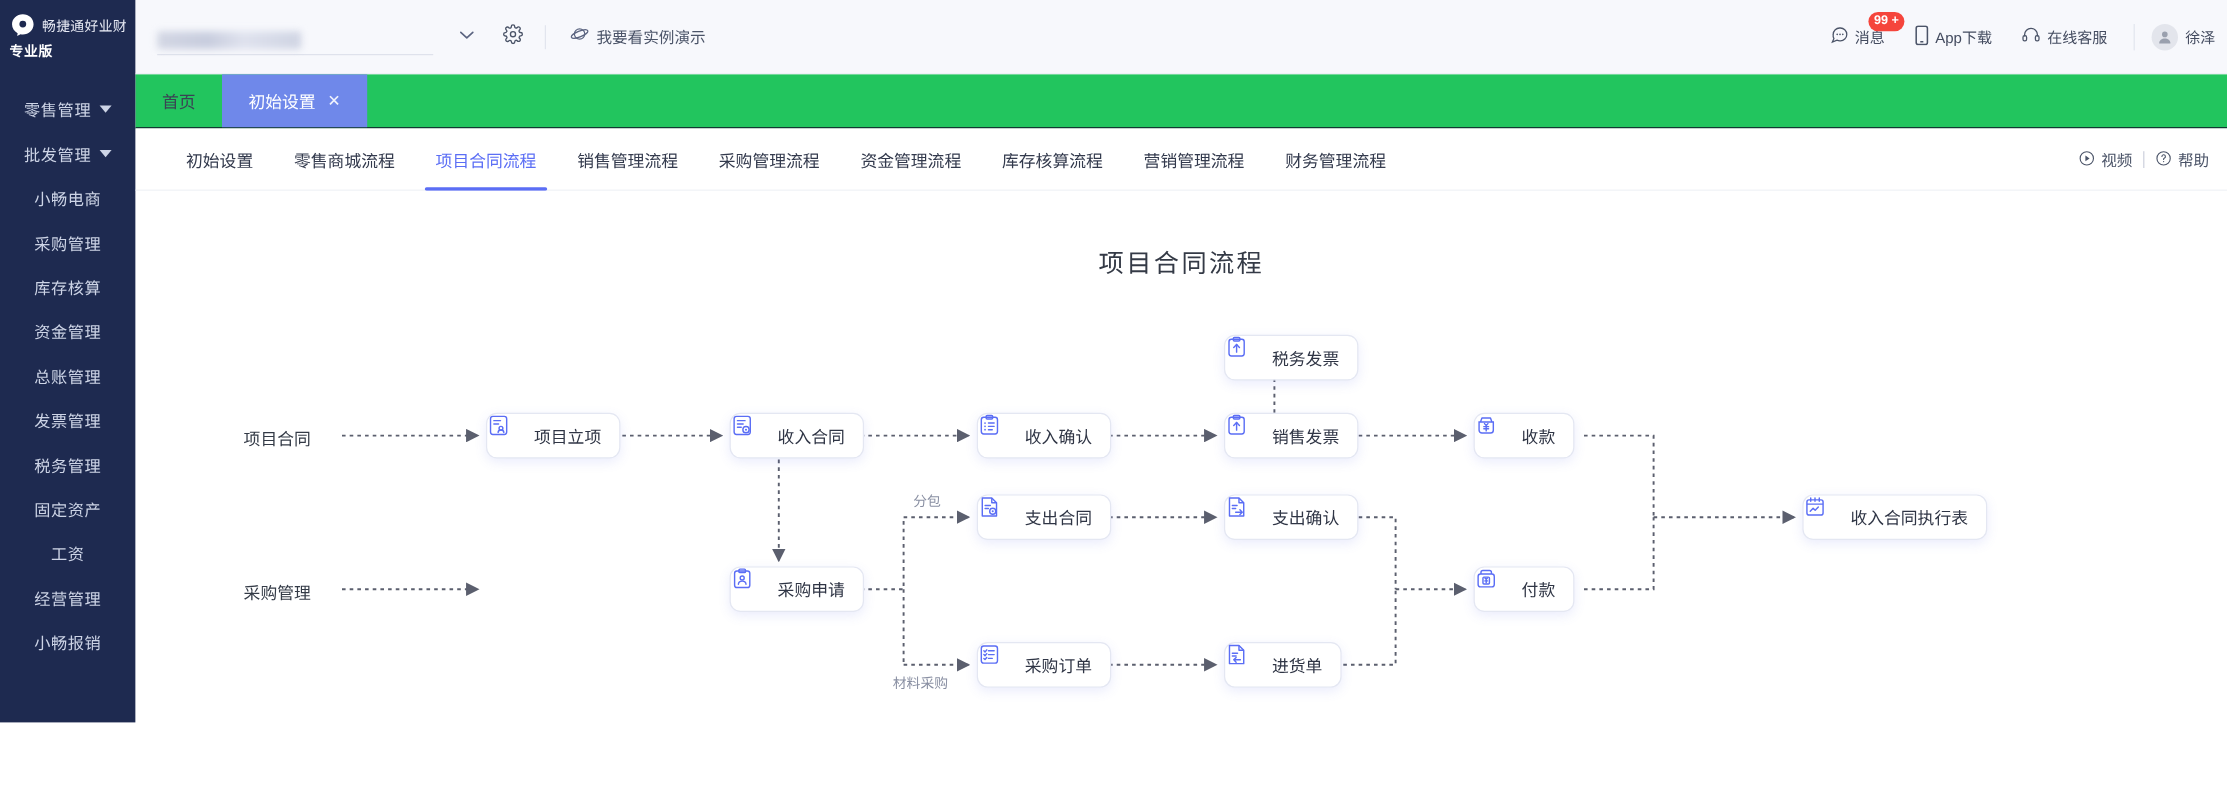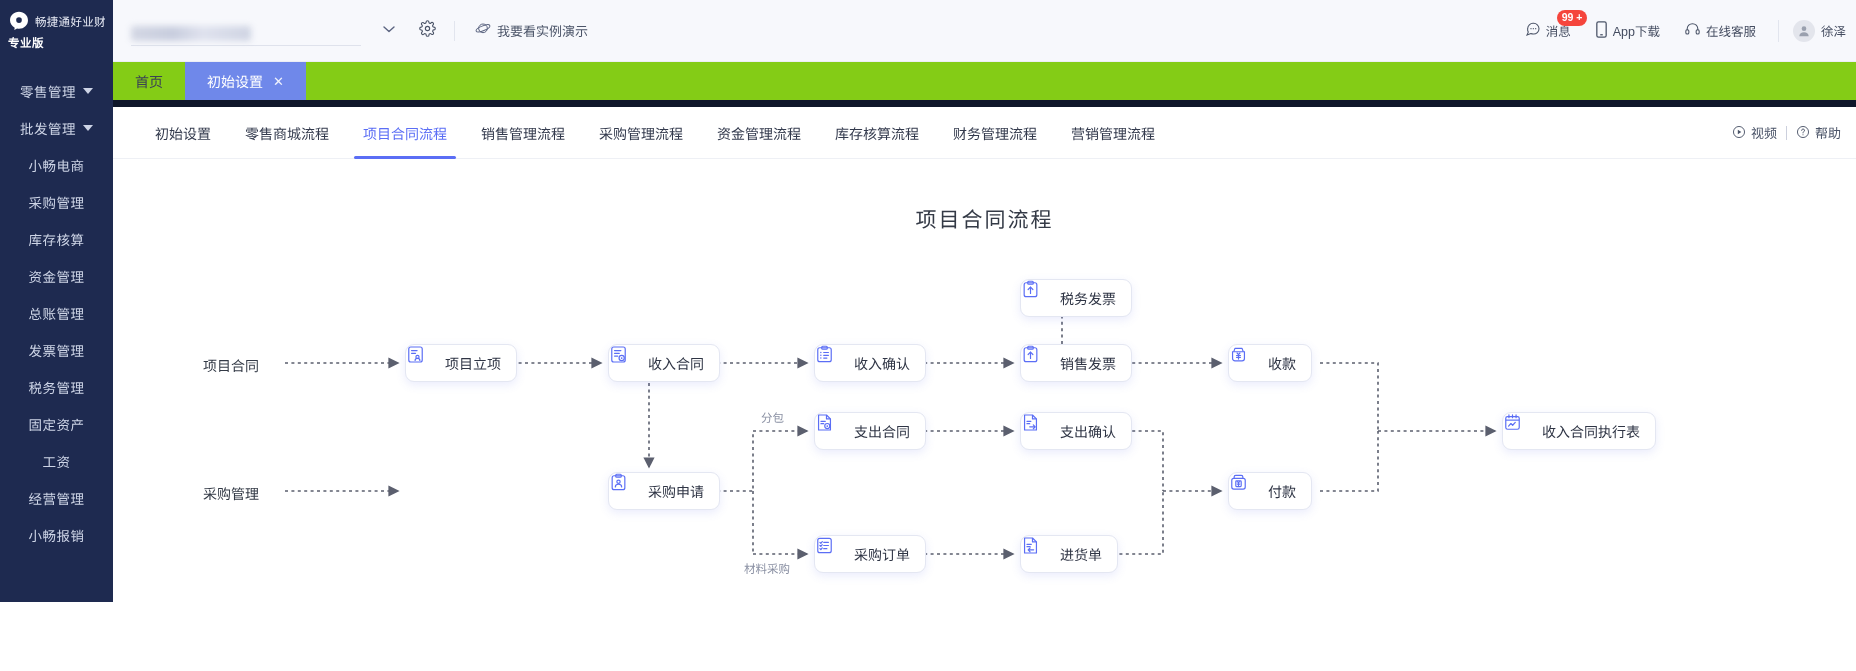--- a/index.html
+++ b/index.html
@@ -77,21 +77,21 @@
   .avatar {
     width:22px;height:22px;border-radius:50%;background:#e3e5ec;
     display:flex;align-items:center;justify-content:center;margin-left:8px;
   }
   .user-name { font-size:12.5px;color:#444c60;margin-left:6px;white-space:nowrap;}
   .vbar { width:1px;height:22px;background:#e2e5ee;margin:0 6px 0 10px;}
 
   
   .tabstrip {
     position:absolute; left:113px; top:62px; right:0; height:45px;
-    background:#84cc16; border-bottom:7px solid #0f172a; display:flex; align-items:stretch;
+    background:#22c55e; border-bottom:1px solid #0f172a; display:flex; align-items:stretch;
   }
   .tab {
     display:flex;align-items:center;justify-content:center;padding:0 22px;
     font-size:14px;color:#3b4254;cursor:pointer;
   }
   .tab.active { background:#6f88ea; color:#fff; }
   .tab .tab-close { margin-left:10px; font-size:13px; opacity:.9; }
 
   
   .subnav {
@@ -301,24 +301,24 @@
     <div class="subtab">
         <span>采购管理流程</span>
       </div>
     <div class="subtab">
         <span>资金管理流程</span>
       </div>
     <div class="subtab">
         <span>库存核算流程</span>
       </div>
     <div class="subtab">
+        <span>营销管理流程</span>
+      </div>
+    <div class="subtab">
         <span>财务管理流程</span>
-      </div>
-    <div class="subtab">
-        <span>营销管理流程</span>
       </div>
 
     <div class="subnav-right">
       <div class="sn-link">
         <span>
           <svg width="14" height="14" viewBox="0 0 24 24" fill="none" stroke="#4b5468" stroke-width="1.6">
             <circle cx="12" cy="12" r="9.5"></circle>
             <path d="M10 8l6 4-6 4z" fill="#4b5468" stroke="none"></path>
           </svg>
         </span>

